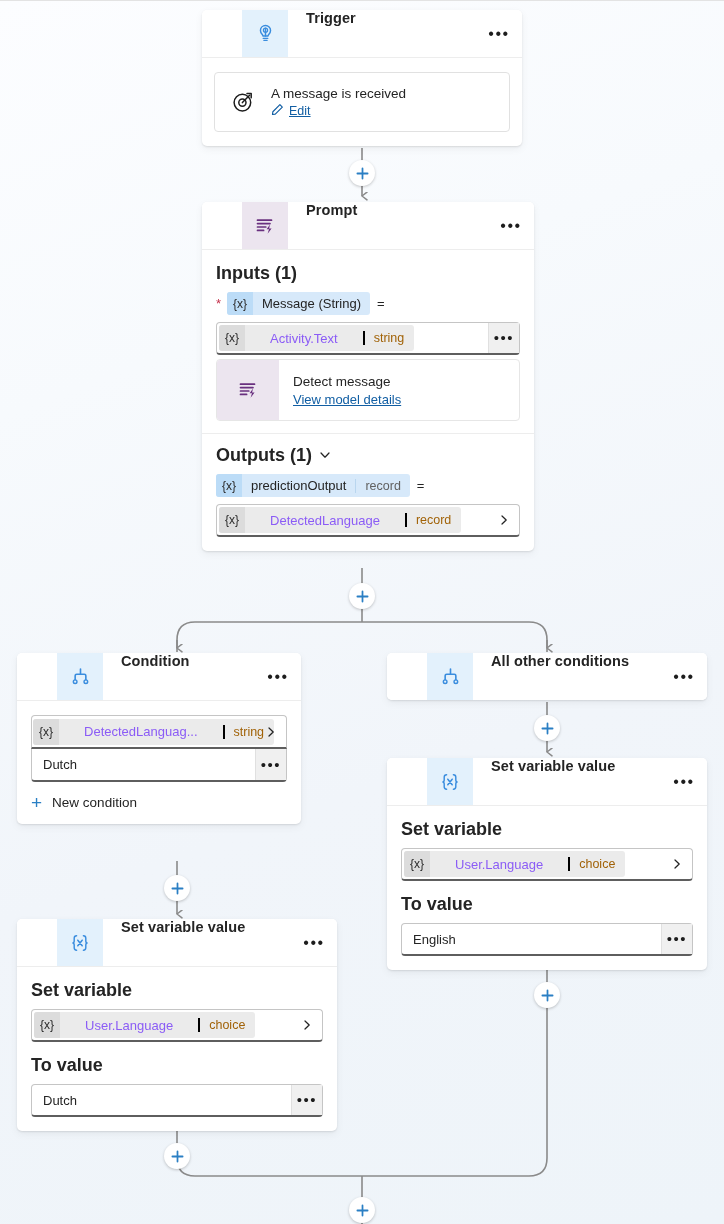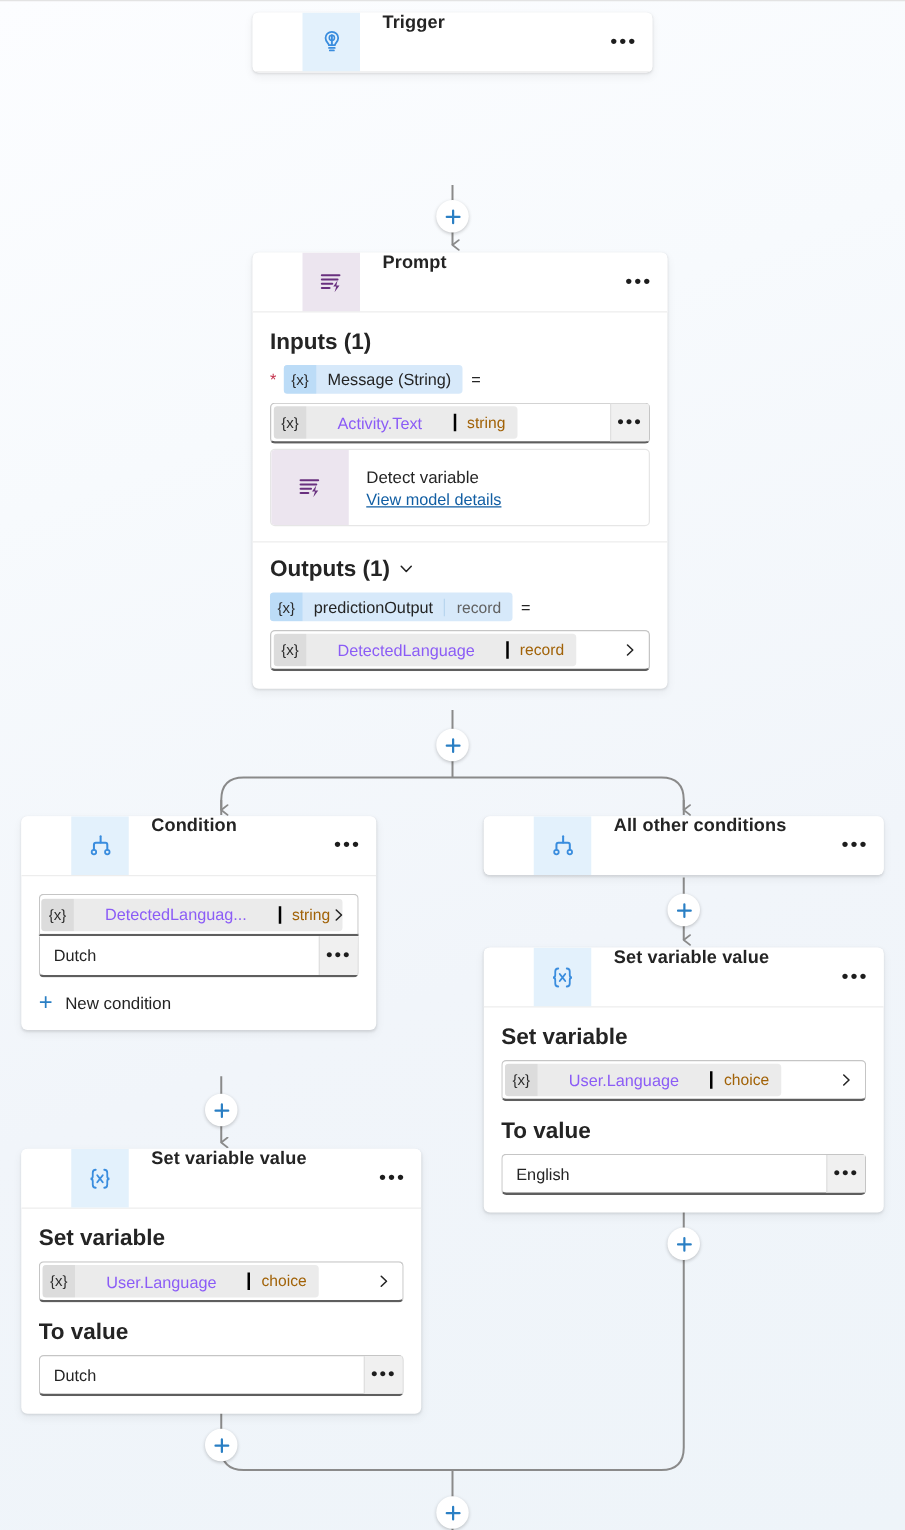--- a/index.html
+++ b/index.html
@@ -337,20 +337,41 @@
       <div class="icon-rail rail-blue">
         <svg width="21" height="21" viewBox="0 0 22 22">
           <path d="M11 2.6c-3.0 0-5.3 2.3-5.3 5.2 0 1.9 1.0 3.3 1.9 4.3.5.6.8 1.1.9 1.6h5.0c.1-.5.4-1.0.9-1.6.9-1.0 1.9-2.4 1.9-4.3 0-2.9-2.3-5.2-5.3-5.2z" fill="none" stroke="#3a8dde" stroke-width="1.5"></path>
           <path d="M8.6 16.1h4.8M9.3 18.2h3.4" stroke="#3a8dde" stroke-width="1.5" stroke-linecap="round"></path>
           <path d="M11 5.4v8.3" stroke="#3a8dde" stroke-width="1.6" stroke-linecap="round"></path>
           <circle cx="11" cy="7.6" r="2.2" fill="none" stroke="#3a8dde" stroke-width="1.3"></circle>
         </svg>
       </div>
       <div class="node-title">Trigger</div>
       <div class="ellipsis-btn">•••</div>
+    </div>
+    <div class="trigger-inner">
+      <div class="trigger-ico">
+        <svg width="26" height="26" viewBox="0 0 26 26">
+          <circle cx="12.4" cy="13.6" r="8.3" fill="none" stroke="#1d1d1d" stroke-width="1.5"></circle>
+          <circle cx="12.4" cy="13.6" r="3.6" fill="none" stroke="#1d1d1d" stroke-width="1.5"></circle>
+          <path d="M12.4 13.6 L19.6 6.2" stroke="#1d1d1d" stroke-width="1.5" stroke-linecap="round"></path>
+          <path d="M17.0 4.6 L21.2 4.6 L21.2 8.8" fill="none" stroke="#1d1d1d" stroke-width="1.5" stroke-linecap="round" stroke-linejoin="round"></path>
+        </svg>
+      </div>
+      <div class="trigger-text">
+        <div class="trigger-main">A message is received</div>
+        <div class="trigger-edit">
+          <span>
+            <svg width="13" height="13" viewBox="0 0 14 14">
+              <path d="M9.6 1.8 L12.2 4.4 L4.6 12 L1.6 12.4 L2.0 9.4 Z" fill="none" stroke="#115ea3" stroke-width="1.25" stroke-linejoin="round"></path>
+            </svg>
+          </span>
+          <span class="edit-link">Edit</span>
+        </div>
+      </div>
     </div>
   </div>
 
   <div class="plus-node" style="left:349px; top:160px;">
     <svg width="13" height="13" viewBox="0 0 14 14">
       <path d="M7 1.5 V12.5 M1.5 7 H12.5" stroke="#2a7fc4" stroke-width="1.9" stroke-linecap="round"></path>
     </svg>
   </div>
 
   <div class="node" style="left:202px; top:202px; width:332px;">
@@ -400,21 +421,21 @@
             <g stroke="#69307f" stroke-width="1.7" stroke-linecap="round">
               <path d="M3.5 5.2 H17.5"></path>
               <path d="M3.5 8.6 H16.0"></path>
               <path d="M3.5 12.0 H11.8"></path>
               <path d="M3.5 15.4 H9.6"></path>
             </g>
             <path d="M16.0 9.4 L12.6 14.2 L15.0 14.2 L13.6 18.8 L17.6 13.4 L15.1 13.4 Z" fill="#69307f"></path>
           </svg>
         </div>
         <div class="model-txt">
-          <div class="model-name">Detect variable</div>
+          <div class="model-name">Detect message</div>
           <div class="model-link">View model details</div>
         </div>
       </div>
 
       <div class="body-divider"></div>
 
       <div class="sec-label tight">
         <span>Outputs (1)</span>
         <span>
           <svg width="12" height="12" viewBox="0 0 12 12">

